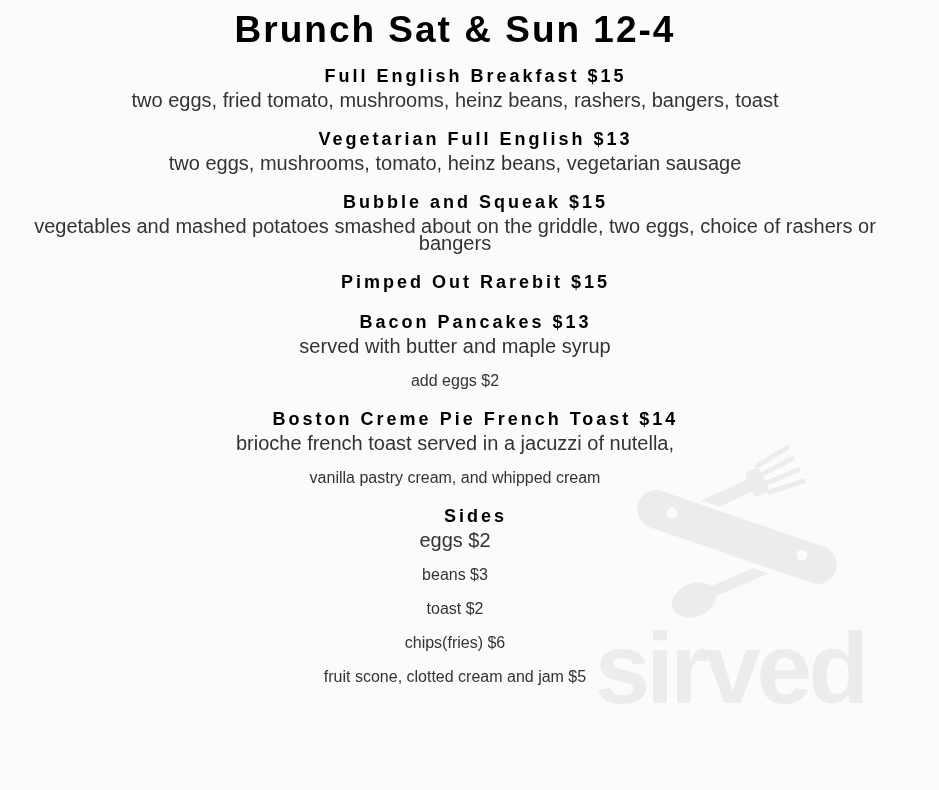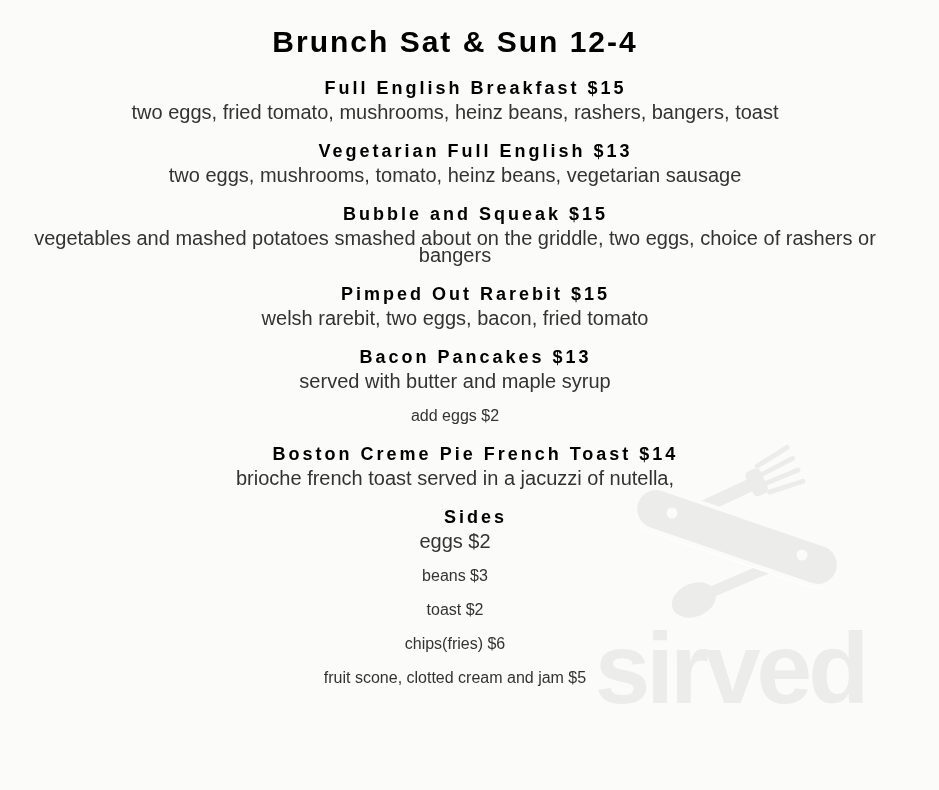--- a/index.html
+++ b/index.html
@@ -14,22 +14,22 @@
 
   
   .menu {
     position: relative;
     width: 910px;
     padding-top: 13px;
     text-align: center;
     z-index: 1;
   }
   h1.menu-title {
-    margin: 12px;
-    font-size: 30px;
+    margin: 0;
+    font-size: 37px;
     line-height: 33px;
     font-weight: bold;
     letter-spacing: 2px;
     color: #000000;
   }
   p.menu-line { margin: 0; }
   .menu-line.heading {
     margin-top: 20px;
     font-size: 18px;
     line-height: 20px;
@@ -114,26 +114,26 @@
 <div class="menu">
   <h1 class="menu-title">Brunch Sat &amp; Sun 12-4</h1>
   <div id="menu-lines">
       <p class="menu-line heading">Full English Breakfast $15</p>
       <p class="menu-line text-attached">two eggs, fried tomato, mushrooms, heinz beans, rashers, bangers, toast</p>
       <p class="menu-line heading">Vegetarian Full English $13</p>
       <p class="menu-line text-attached">two eggs, mushrooms, tomato, heinz beans, vegetarian sausage</p>
       <p class="menu-line heading">Bubble and Squeak $15</p>
       <p class="menu-line text-attached">vegetables and mashed potatoes smashed about on the griddle, two eggs, choice of rashers or bangers</p>
       <p class="menu-line heading">Pimped Out Rarebit $15</p>
-      <p class="menu-line text-attached">welsh rarebit, two eggs, bacon, fried tomato</p>
       <p class="menu-line heading">Bacon Pancakes $13</p>
       <p class="menu-line text-attached">served with butter and maple syrup</p>
       <p class="menu-line text">add eggs $2</p>
       <p class="menu-line heading">Boston Creme Pie French Toast $14</p>
       <p class="menu-line text-attached">brioche french toast served in a jacuzzi of nutella,</p>
+      <p class="menu-line text">vanilla pastry cream, and whipped cream</p>
       <p class="menu-line heading">Sides</p>
       <p class="menu-line text-attached">eggs $2</p>
       <p class="menu-line text">beans $3</p>
       <p class="menu-line text">toast $2</p>
       <p class="menu-line text">chips(fries) $6</p>
       <p class="menu-line text">fruit scone, clotted cream and jam $5</p>
     </div>
 </div>
 
 </body></html>

